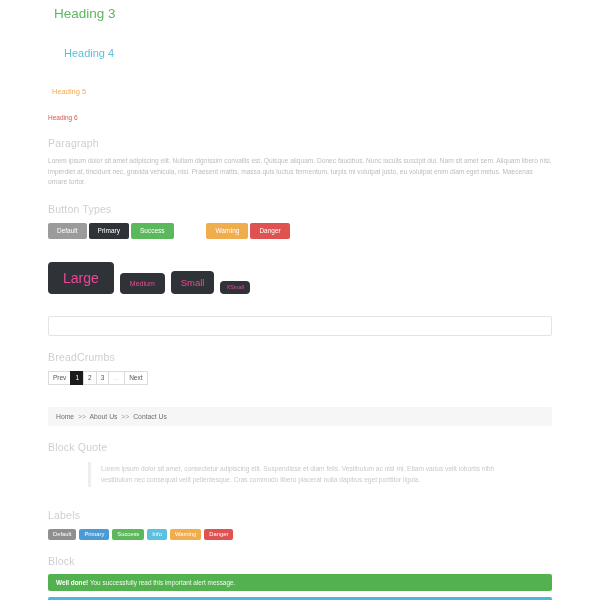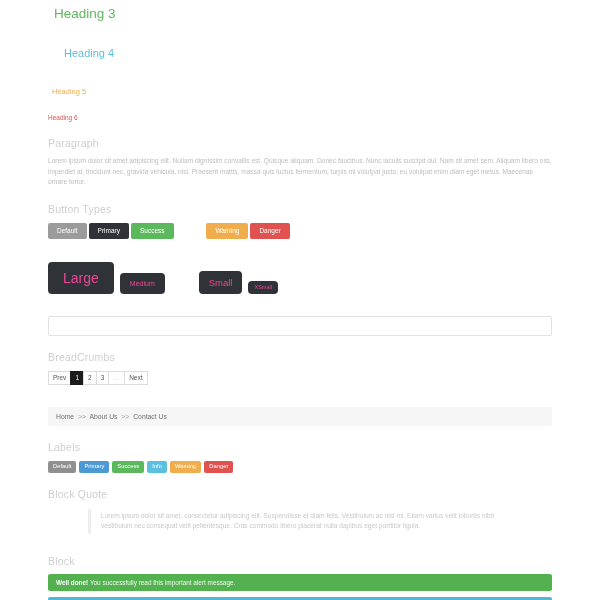--- a/index.html
+++ b/index.html
@@ -112,21 +112,21 @@
     align-items: flex-end;
     gap: 6px;
     margin-top: 9px;
   }
   .btn-dark { background: #2f3237; color: #ec4899; border-radius: 4px;
     display:inline-flex; align-items:center; justify-content:center;
     line-height:1; white-space:nowrap; border:none;
     font-family:"Liberation Sans", sans-serif; }
   .sz-lg { font-size: 14px; padding: 9px 15px; }
   .sz-md { font-size: 7px;  padding: 7px 10px; }
-  .sz-sm { font-size: 9.5px; padding: 7px 10px; margin-left: 28px; }
+  .sz-sm { font-size: 9.5px; padding: 7px 10px; }
   .sz-xs { font-size: 5.5px; padding: 4px 6px; }
 
   
   .input-box {
     margin-top: 8px;
     width: 100%;
     height: 20px;
     border: 1px solid #e3e3e3;
     border-radius: 2px;
     background: #ffffff;
@@ -283,37 +283,37 @@
       <div class="crumbs">
         <a>Home</a>
         <span class="sep">&gt;&gt;</span>
         <a>About Us</a>
         <span class="sep">&gt;&gt;</span>
         <a>Contact Us</a>
       </div>
     </div>
 
     <div class="sec">
+      <div class="sec-title">Block Quote</div>
+      <blockquote class="bq">Lorem ipsum dolor sit amet, consectetur adipiscing elit. Suspendisse et diam felis. Vestibulum ac nisl mi. Etiam varius velit lobortis nibh vestibulum nec consequat velit pellentesque. Cras commodo libero placerat nulla dapibus eget porttitor ligula.</blockquote>
+    </div>
+
+    <div class="sec">
       <div class="sec-title">Labels</div>
       <div class="label-row">
         <span class="lbl lbl-default">Default</span>
         <span class="lbl lbl-primary">Primary</span>
         <span class="lbl lbl-success">Success</span>
         <span class="lbl lbl-info">Info</span>
         <span class="lbl lbl-warning">Warning</span>
         <span class="lbl lbl-danger">Danger</span>
       </div>
     </div>
 
     <div class="sec">
-      <div class="sec-title">Block Quote</div>
-      <blockquote class="bq">Lorem ipsum dolor sit amet, consectetur adipiscing elit. Suspendisse et diam felis. Vestibulum ac nisl mi. Etiam varius velit lobortis nibh vestibulum nec consequat velit pellentesque. Cras commodo libero placerat nulla dapibus eget porttitor ligula.</blockquote>
-    </div>
-
-    <div class="sec">
       <div class="sec-title">Block</div>
 
       <div class="alert alert-success">
         <b>Well done!</b>
         <span class="msg">You successfully read this important alert message.</span>
       </div>
 
       <div class="alert alert-info">
         
         

